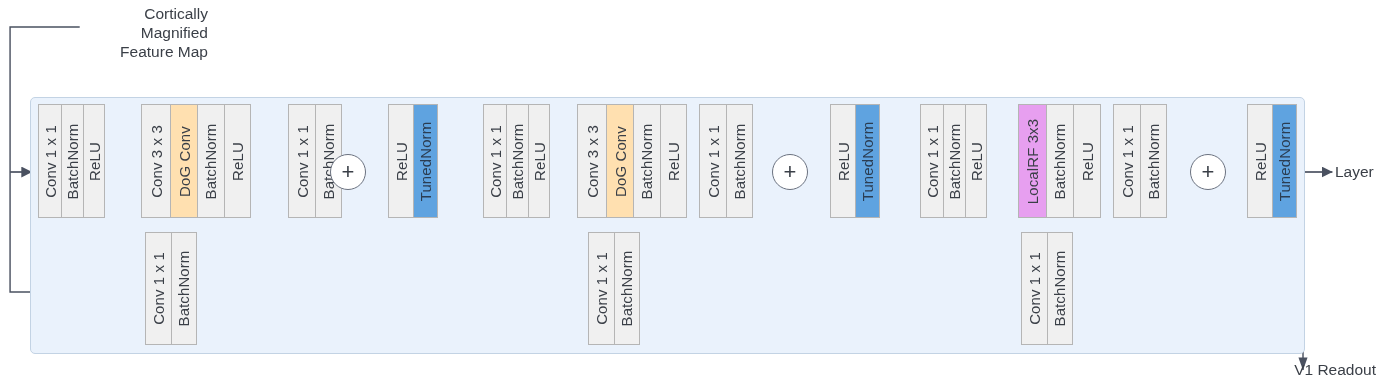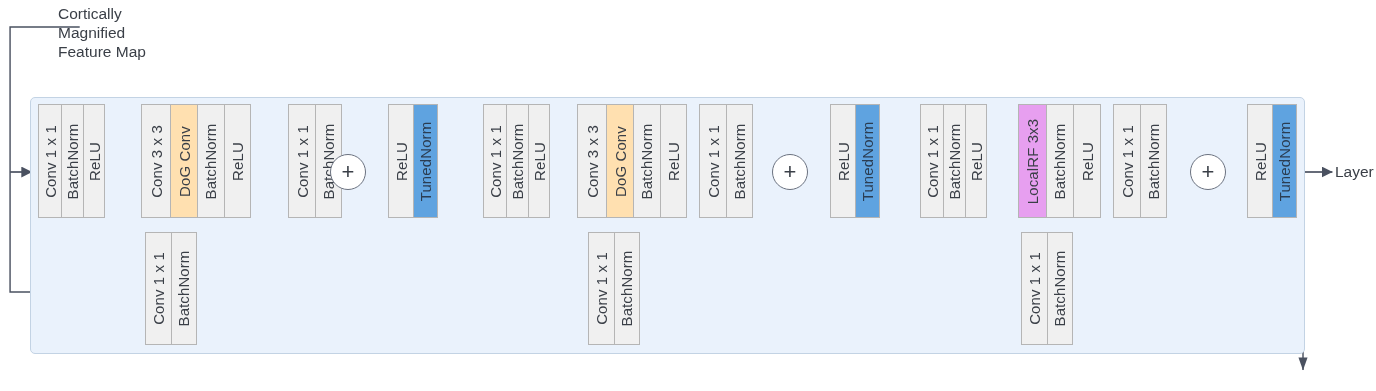--- a/index.html
+++ b/index.html
@@ -80,21 +80,21 @@
     color:#3a3f47;
     font-weight:400;
   }
   
   .lbl{
     position:absolute;
     font-size:15.5px;
     line-height:19px;
     color:#3a3f47;
     white-space:pre-line;
-    text-align:left;
+    text-align:right;
   }
   .lbl.left{text-align:left;}
 </style>
 </head>
 <body>
 
 <div id="stage">
 
   <svg id="wires" viewBox="0 0 1640 391" width="1376" height="391" xmlns="http://www.w3.org/2000/svg" preserveAspectRatio="none">
     <defs>
@@ -150,20 +150,21 @@
   </svg>
 
   <div class="panel"></div>
 
   <div class="lbl" style="left:58px; top:4px; width:150px;">Cortically
 Magnified
 Feature Map</div>
 
   <div class="lbl left" style="left:1335px; top:162px; width:90px;">Layer 2</div>
 
+  <div class="lbl" style="left:1262px; top:360px; width:114px;">V1 Readout</div>
 
   <div class="stage-group" style="left:38px; top:104px; width:67px; height:114px;">
     <div class="cell" style="flex:0 0 23px;">
       <span>Conv 1 x 1</span>
       </div>
     <div class="cell" style="flex:0 0 22px;">
       <span>BatchNorm</span>
       </div>
     <div class="cell" style="flex:1 1 auto;">
       <span>ReLU</span>

